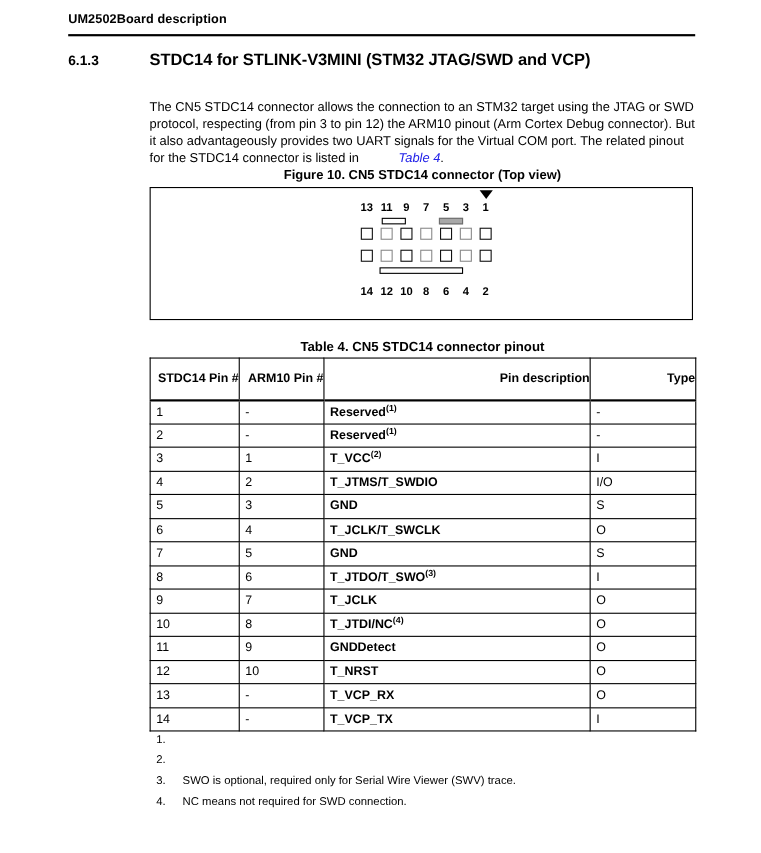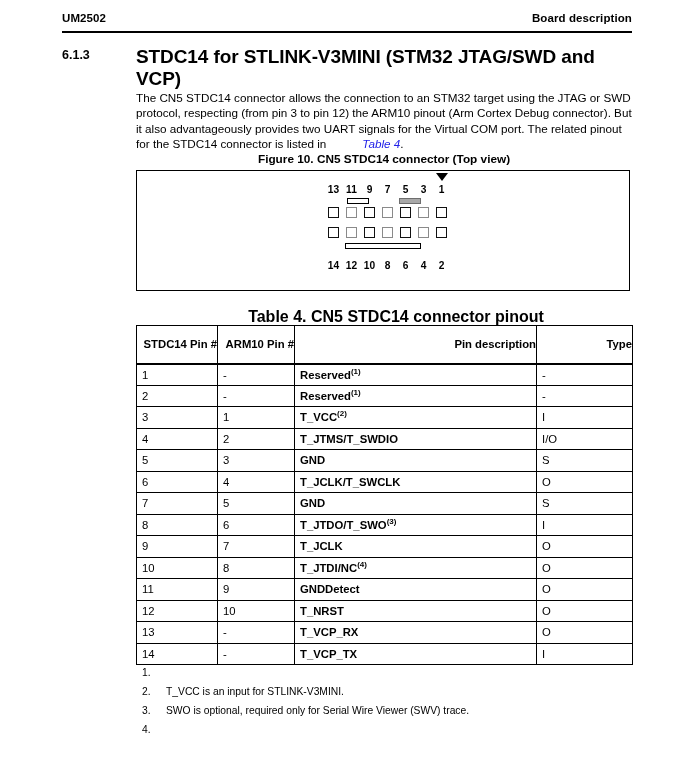--- a/index.html
+++ b/index.html
@@ -16,21 +16,21 @@
     overflow: hidden;
   }
 
   
   #page-header {
     position: absolute;
     left: 62px;
     top: 12px;
     width: 570px;
     display: flex;
-    justify-content: space-between;
+    justify-content: flex-start;
     align-items: baseline;
     font-size: 11.5px;
     font-weight: bold;
     letter-spacing: 0.1px;
   }
   #header-rule {
     position: absolute;
     left: 62px;
     top: 31px;
     width: 570px;
@@ -49,21 +49,21 @@
     position: absolute;
     left: 0;
     top: 0;
     font-size: 12.5px;
     font-weight: bold;
   }
   #section-title {
     position: absolute;
     left: 74px;
     top: -2px;
-    font-size: 19px;
+    font-size: 15px;
     font-weight: bold;
     letter-spacing: -0.1px;
   }
 
   
   #body-paragraph {
     position: absolute;
     left: 136px;
     top: 78px;
     width: 500px;
@@ -164,25 +164,25 @@
     height: 11px;
     box-sizing: border-box;
     background: #ffffff;
   }
   .pin-dark { border: 1.5px solid #111111; }
   .pin-light { border: 1.5px solid #8a8a8a; }
 
   
   #table-caption {
     position: absolute;
-    left: 148px;
+    left: 136px;
     top: 308px;
     width: 496px;
     text-align: center;
-    font-size: 16px;
+    font-size: 12px;
     font-weight: bold;
   }
   #pinout-table {
     position: absolute;
     left: 136px;
     top: 325px;
     width: 496px;
     border-collapse: collapse;
     font-size: 11.3px;
     table-layout: fixed;
@@ -407,22 +407,22 @@
       </tr>
     </tbody>
 </table>
 
 <div id="footnotes">
     <div class="footnote">
       <span class="footnote-num">1.</span>
     </div>
     <div class="footnote">
       <span class="footnote-num">2.</span>
-      <span class="footnote-text">T_VCC is an input for STLINK-V3MINI.</span>
     </div>
     <div class="footnote">
       <span class="footnote-num">3.</span>
       <span class="footnote-text">SWO is optional, required only for Serial Wire Viewer (SWV) trace.</span>
     </div>
     <div class="footnote">
       <span class="footnote-num">4.</span>
+      <span class="footnote-text">NC means not required for SWD connection.</span>
     </div>
   </div>
 
 </body></html>

